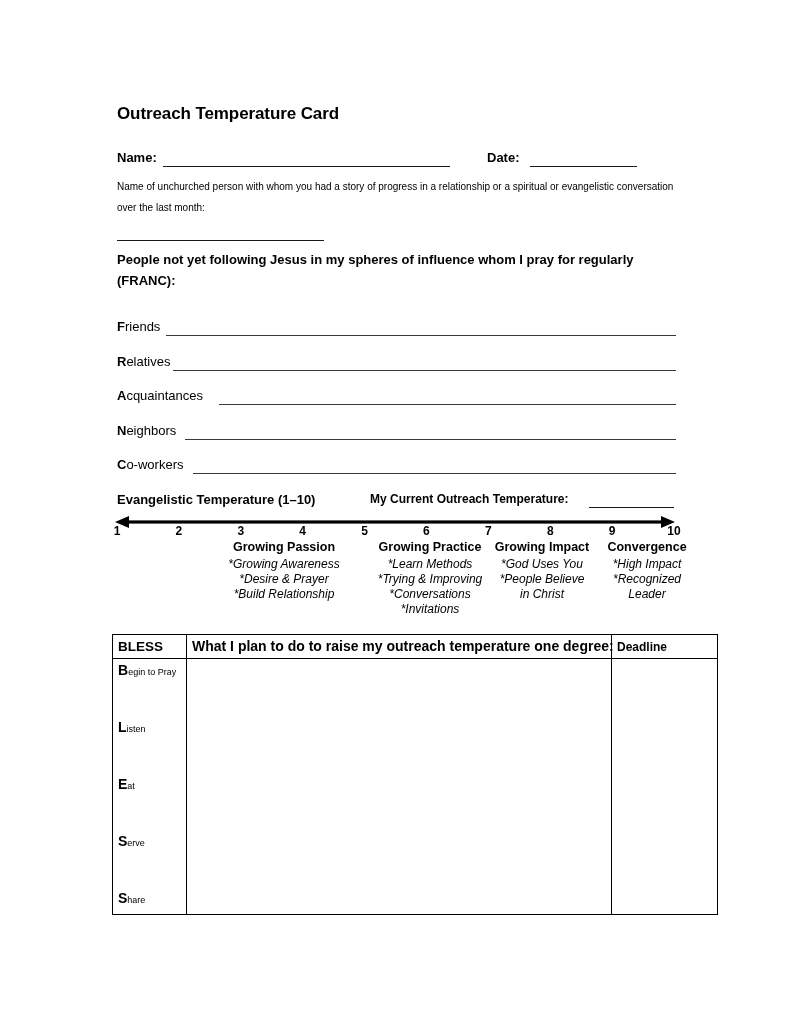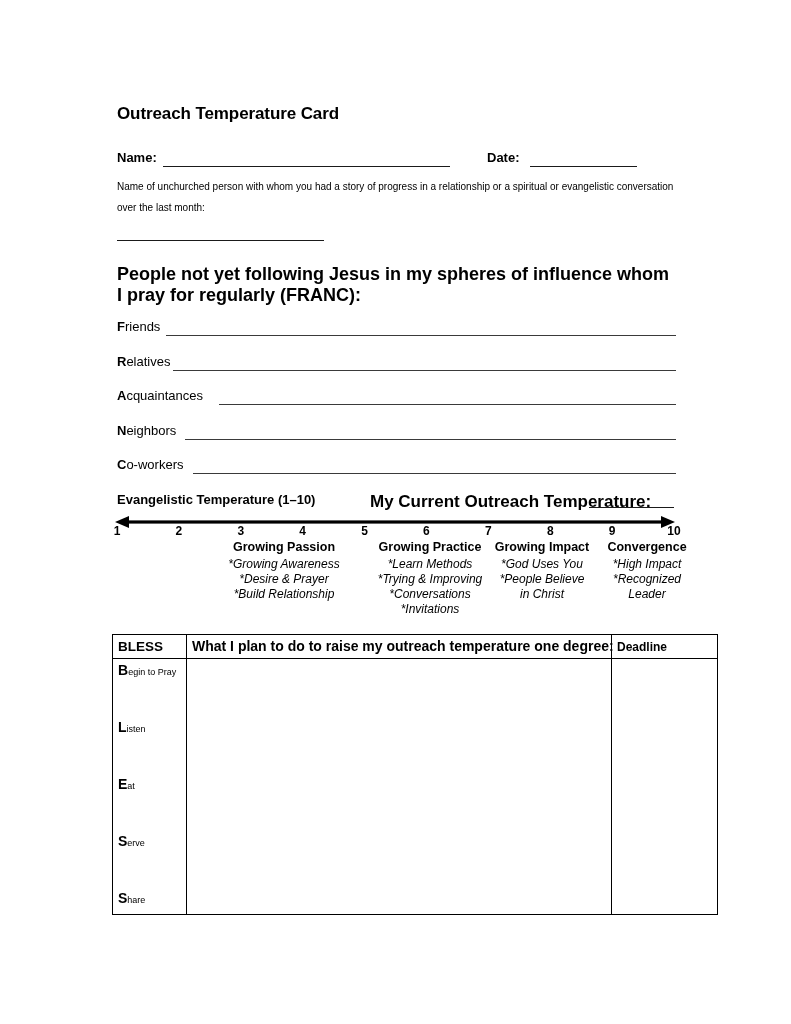--- a/index.html
+++ b/index.html
@@ -58,23 +58,23 @@
     width: 560px;
     font-size: 10px;
     font-weight: normal;
     line-height: 21px;
   }
   .unchurched-rule { left: 117px; top: 231px; width: 207px; }
 
   
   .franc-heading {
     left: 117px;
-    top: 255px;
+    top: 240px;
     width: 560px;
-    font-size: 18px;
+    font-size: 13px;
     font-weight: bold;
     line-height: 21px;
   }
 
   
   .franc-row { position: absolute; left: 117px; height: 20px; }
   .franc-label {
     position: absolute;
     left: 0;
     top: 0;
@@ -92,21 +92,21 @@
   
   .temp-heading {
     left: 117px;
     top: 483px;
     font-size: 13px;
     font-weight: bold;
   }
   .current-temp-label {
     left: 370px;
     top: 483px;
-    font-size: 17px;
+    font-size: 12px;
     font-weight: bold;
   }
   .current-temp-rule { left: 589px; top: 498px; width: 85px; }
 
   
   .scale-arrow {
     left: 115px;
     top: 505px;
     width: 560px;
     height: 16px;

